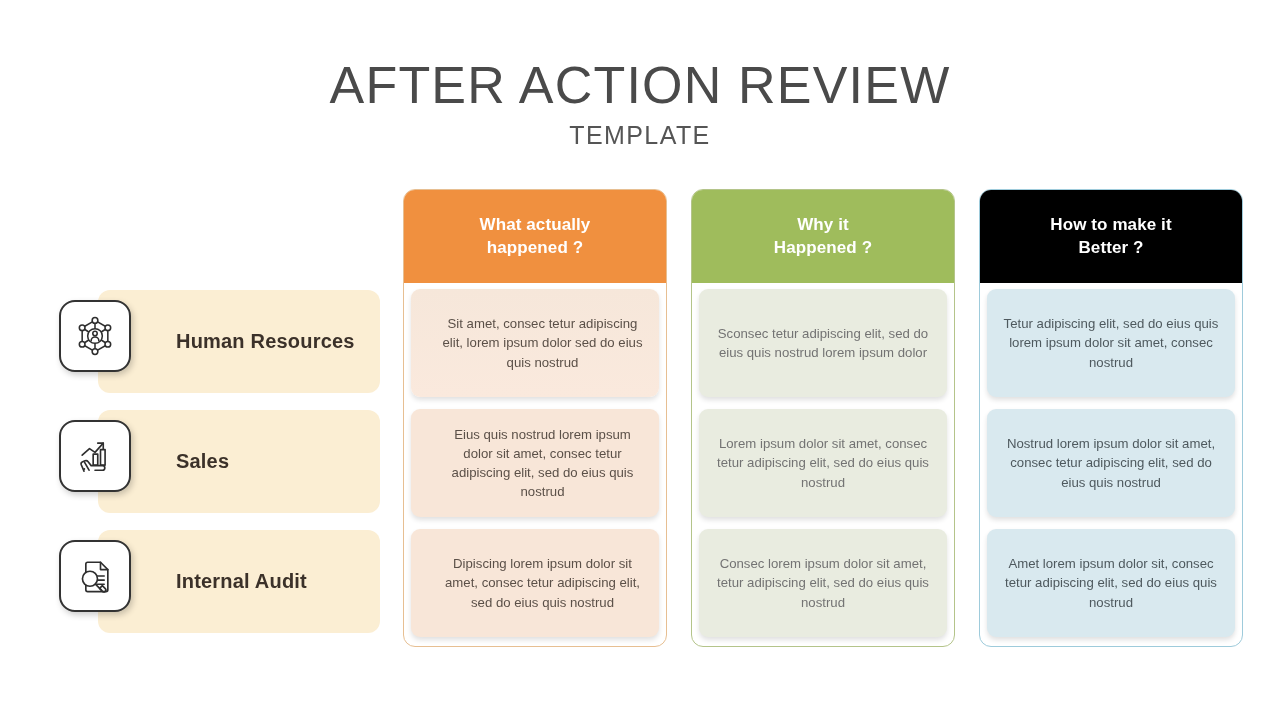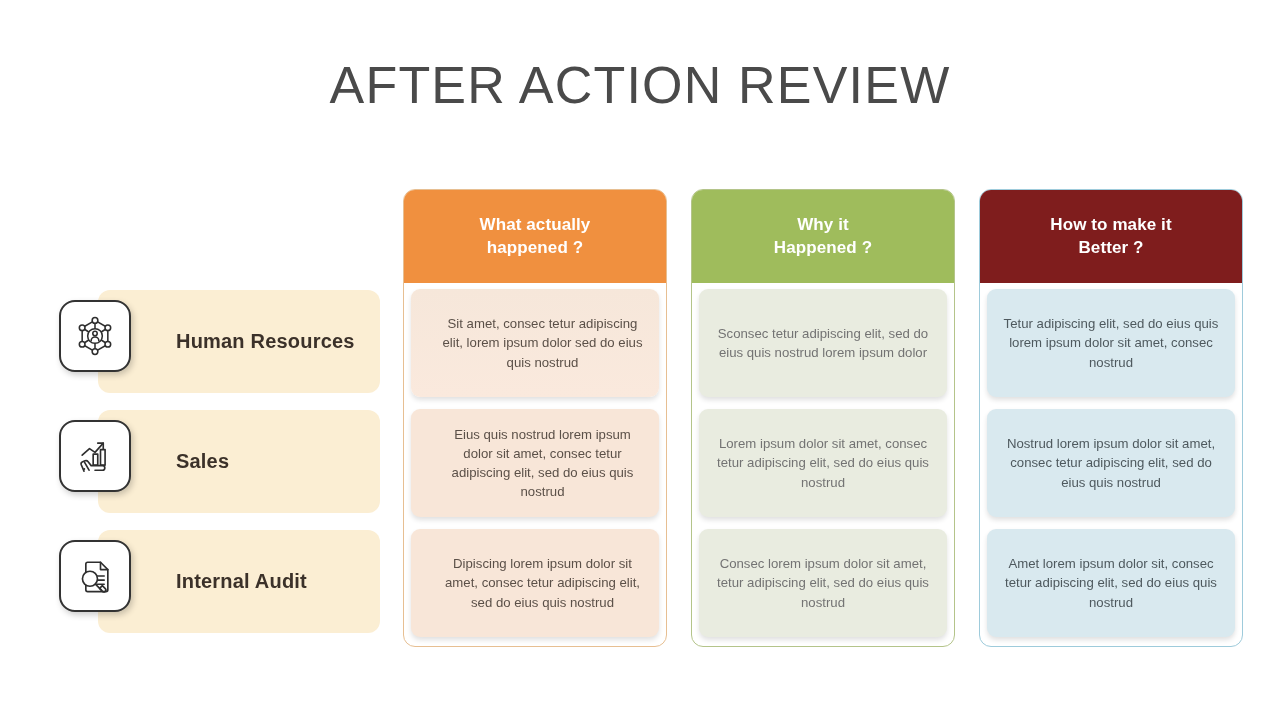--- a/index.html
+++ b/index.html
@@ -106,21 +106,21 @@
     justify-content: center;
     color: #ffffff;
     font-size: 17px;
     font-weight: bold;
     text-align: center;
     line-height: 1.35;
     letter-spacing: 0.1px;
   }
   .col-header.h0 { background: #f0903f; }
   .col-header.h1 { background: #9fbc5c; }
-  .col-header.h2 { background: #7f1d1d; }
+  .col-header.h2 { background: #000000; }
 
   .col-cells {
     padding: 6px 7px 7px 7px;
   }
   .cell {
     height: 108px;
     border-radius: 9px;
     display: flex;
     align-items: center;
     justify-content: center;
@@ -143,20 +143,21 @@
   .cell-text { display: block; }
 
   
   svg { display: block; }
 </style>
 </head>
 <body>
 
 <div class="title-block">
   <div class="title-main">AFTER ACTION REVIEW</div>
+  <div class="title-sub">TEMPLATE</div>
 </div>
 
 <div class="cat-rows">
 
   <div class="cat-row r0">
     <div class="cat-icon-box">
       <svg width="44" height="44" viewBox="0 0 48 48" fill="none" stroke="#2e2e2e" stroke-width="1.7" stroke-linecap="round" stroke-linejoin="round">
         <polygon points="24,7 38,15 38,33 24,41 10,33 10,15"></polygon>
         <line x1="24" y1="7" x2="24" y2="41"></line>
         <line x1="10" y1="15" x2="38" y2="33"></line>

